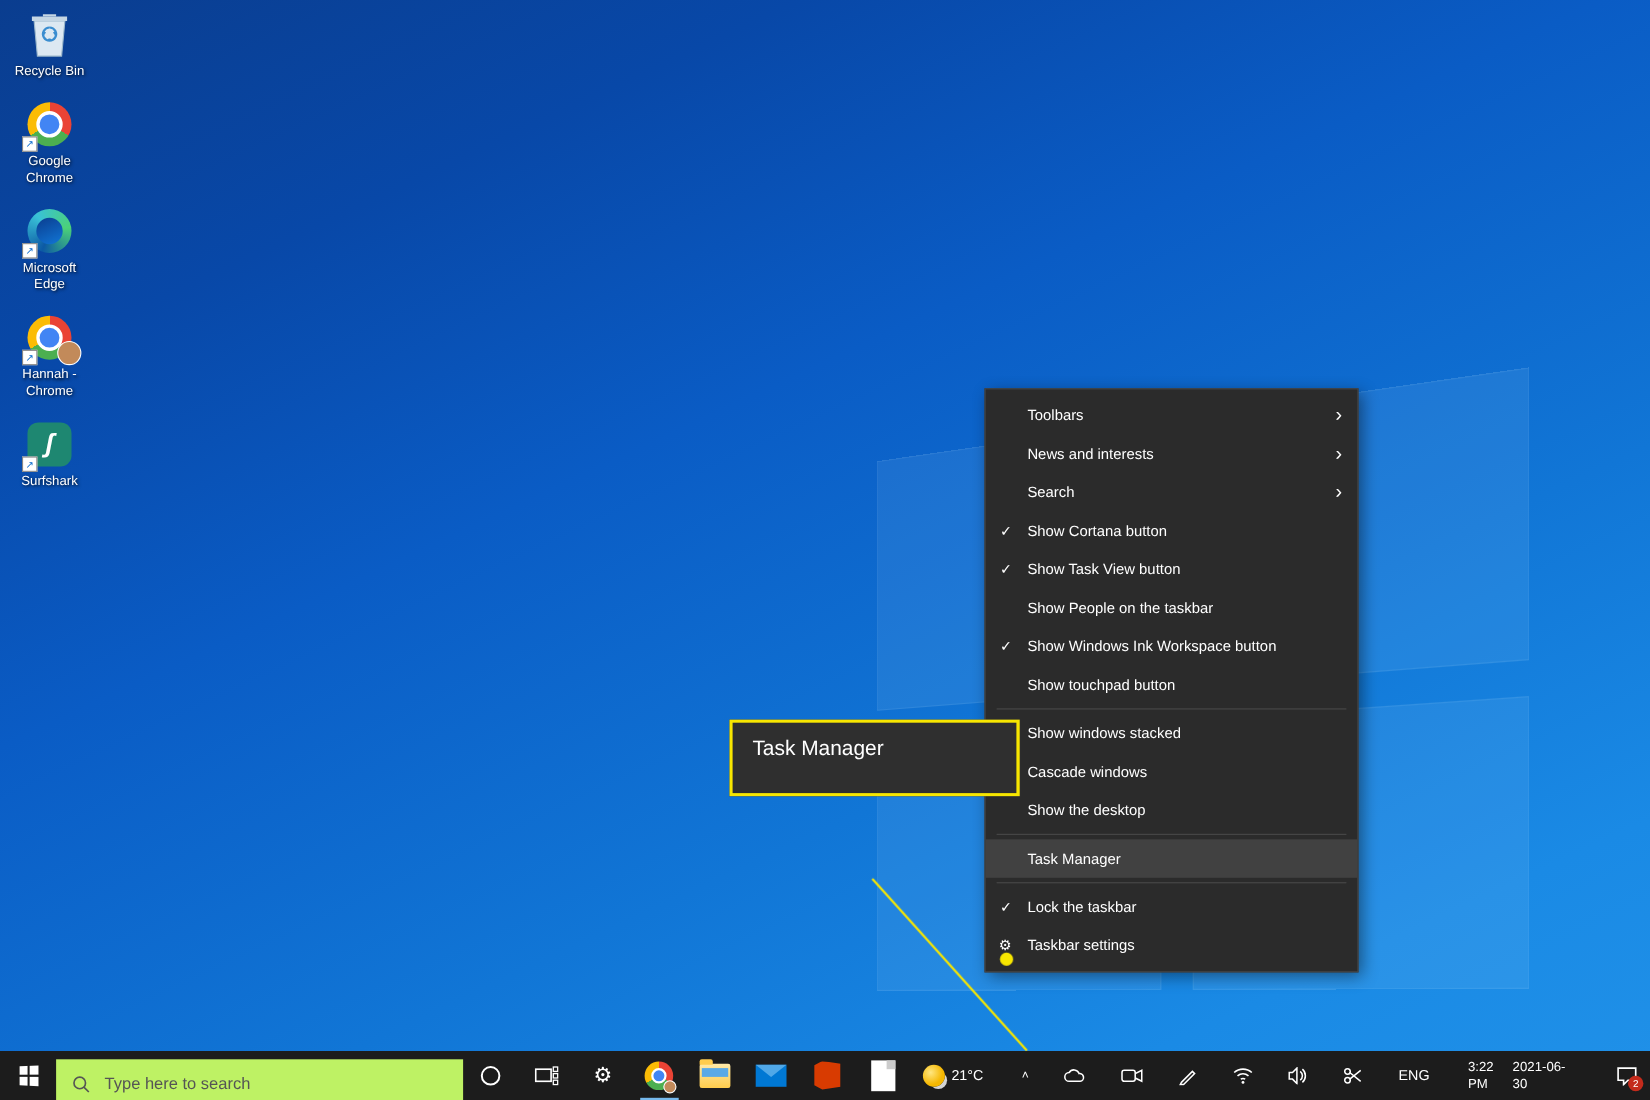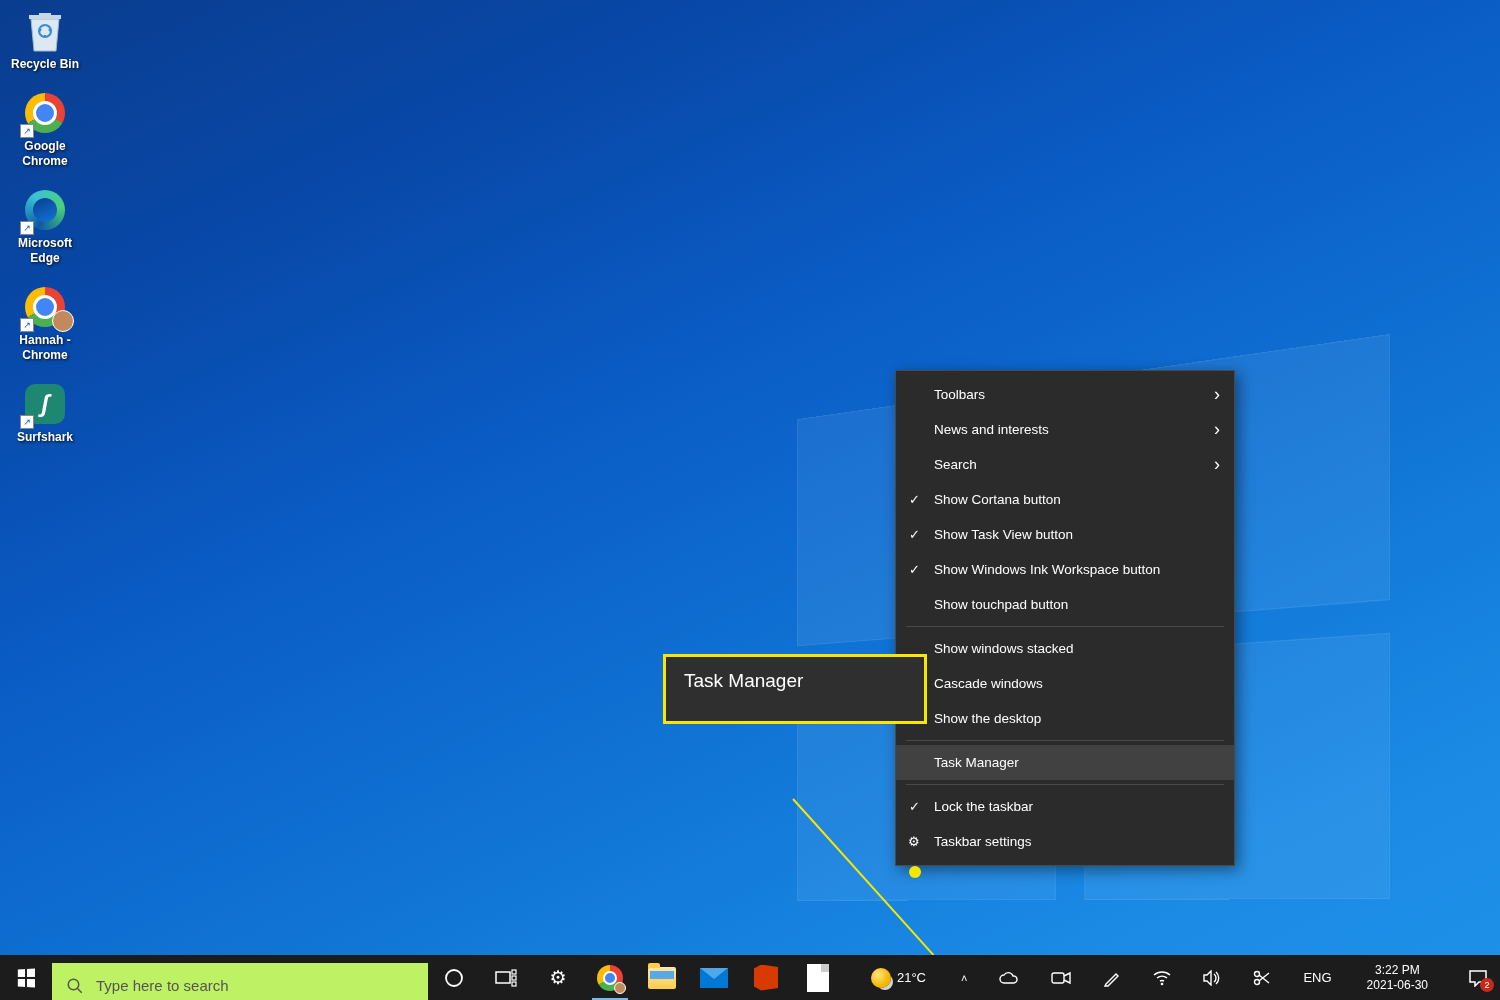--- a/index.html
+++ b/index.html
@@ -55,38 +55,37 @@
     border: 1px solid #888;
     display: flex; align-items: center; justify-content: center;
     font-size: 9px; color: #0066cc;
   }
   .d-icon-label {
     color: #fff;
     font-size: 12px;
     text-align: center;
     text-shadow: 1px 1px 3px rgba(0,0,0,0.9);
     line-height: 1.25;
-    font-weight: bold;
   }
   .recycle svg { width: 40px; height: 44px; }
   .chrome { width:40px; height:40px; border-radius:50%;
     background: conic-gradient(#ea4335 0 120deg, #4caf50 120deg 240deg, #fbbc05 240deg 360deg);
     display:flex; align-items:center; justify-content:center; }
   .chrome::after { content:''; width:18px; height:18px; border-radius:50%; background:#4285f4; border:3px solid #fff; }
   .edge-ico { width:40px; height:40px; border-radius:50%;
     background: conic-gradient(from 200deg, #0c59a4, #39c1d7, #4bd179, #0c59a4); position:relative; }
   .edge-ico::after { content:''; position:absolute; top:8px; left:8px; width:24px; height:24px; border-radius:50%;
     background: linear-gradient(155deg, #0a3d8f, #1176d6); }
   .hannah-avatar { position:absolute; bottom:-2px; right:-6px; width:22px; height:22px; border-radius:50%; background:#c28a5a; border:1px solid #fff; }
   .surfshark { width:40px; height:40px; border-radius:10px; background:#1e8771; display:flex; align-items:center; justify-content:center; color:#fff; font-size:24px; font-style:italic; font-weight:bold; }
 
   
   .context-menu {
     position: absolute;
-    top: 370px;
+    top: 353px;
     left: 895px;
     width: 340px;
     background: #2b2b2b;
     border: 1px solid #494949;
     box-shadow: 4px 4px 14px rgba(0,0,0,0.45);
     padding: 6px 0;
   }
   .ctx-item {
     height: 35px;
     padding: 0 16px 0 38px;
@@ -203,21 +202,21 @@
   .tray {
     margin-left: auto;
     display:flex;
     height:45px;
     color:#fff;
     gap: 18px;
   }
   .tray-item { height:45px; padding:0 7px; display:flex; align-items:center; justify-content:center; cursor:pointer; font-size:13px; }
   .weather { display:flex; align-items:center; gap:6px; padding:0 10px; }
   .weather-ico { width:20px; height:20px; border-radius:50%; background:radial-gradient(circle at 35% 35%, #ffe680, #f5b700 60%); box-shadow: 4px 4px 0 -2px #d4d4d4; }
-  .clock { display:flex; flex-direction:column; align-items:center; justify-content:center; font-size:12px; line-height:1.25; padding:0 10px; }
+  .clock { display:flex; flex-direction:row; align-items:center; justify-content:center; font-size:12px; line-height:1.25; padding:0 10px; }
   .notif { width:44px; position:relative; }
   .notif-badge {
     position:absolute; bottom:8px; right:6px; width:14px; height:14px; border-radius:50%;
     background:#c42b1c; color:#fff; font-size:9px; display:flex; align-items:center; justify-content:center;
   }
   .chevron-up { font-size:11px; }
 </style>
 </head>
 <body>
 
@@ -291,20 +290,23 @@
     </div>
     <div class="ctx-item">
       <span class="ctx-check">✓</span>
       <span>Show Cortana button</span>
     </div>
     <div class="ctx-item">
       <span class="ctx-check">✓</span>
       <span>Show Task View button</span>
     </div>
     <div class="ctx-item">
+      <span>Show People on the taskbar</span>
+    </div>
+    <div class="ctx-item">
       <span class="ctx-check">✓</span>
       <span>Show Windows Ink Workspace button</span>
     </div>
     <div class="ctx-item">
       <span>Show touchpad button</span>
     </div>
     <div class="ctx-sep"></div>
     <div class="ctx-item">
       <span>Show windows stacked</span>
     </div>

